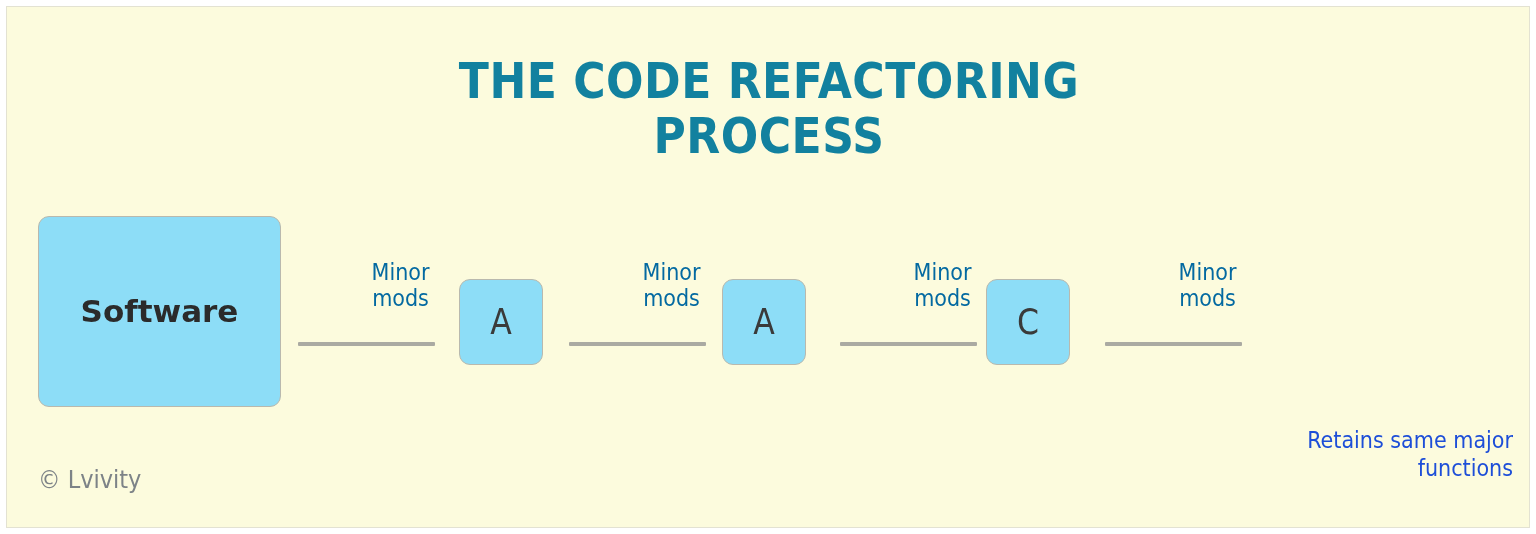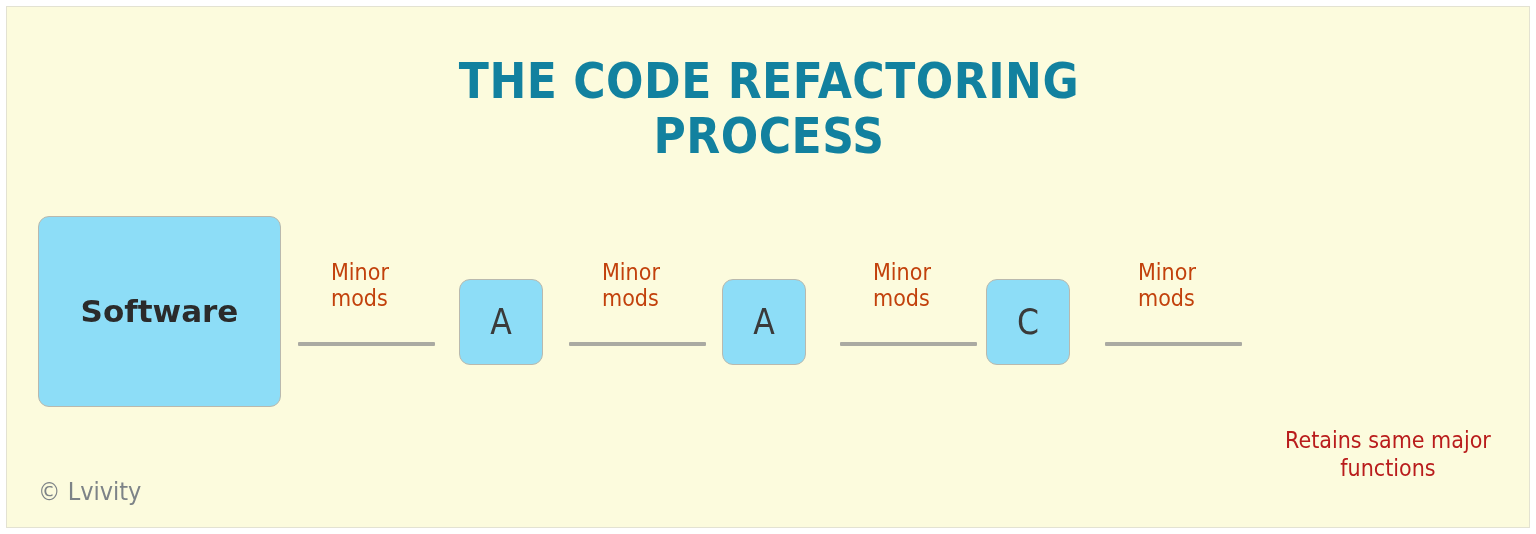--- a/index.html
+++ b/index.html
@@ -102,28 +102,28 @@
 
   
   .connector {
     position: absolute;
     top: 252px;
     width: 140px;
     height: 90px;
   }
   .connector .conn-label {
     position: absolute;
-    left: 0;
+    left: 16px;
     top: 0;
     width: 140px;
-    color: #c2410c;
+    color: #0369a1;
     font-family: "DejaVu Sans Condensed", "Liberation Sans Narrow", "Liberation Sans", sans-serif;
     font-size: 23px;
     line-height: 1.15;
-    text-align: left;
+    text-align: center;
     padding-left: 33px;
     box-sizing: border-box;
     white-space: pre-line;
   }
   .connector .conn-line {
     position: absolute;
     left: 0;
     top: 83px;
     width: 137px;
     height: 4px;
@@ -135,33 +135,33 @@
   #conn-2 { left: 562px; }
   #conn-3 { left: 833px; }
   #conn-4 { left: 1098px; }
 
   
   #caption-retains {
     position: absolute;
     left: 1256px;
     top: 420px;
     width: 250px;
-    color: #b91c1c;
+    color: #1d4ed8;
     font-family: "DejaVu Sans Condensed", "Liberation Sans Narrow", "Liberation Sans", sans-serif;
     font-size: 23px;
     line-height: 1.2;
-    text-align: center;
+    text-align: right;
     white-space: pre-line;
   }
 
   
   #credit {
     position: absolute;
     left: 31px;
-    top: 472px;
+    top: 460px;
     color: #7d8387;
     font-family: "DejaVu Sans Condensed", "Liberation Sans Narrow", "Liberation Sans", sans-serif;
     font-size: 25px;
     line-height: 1;
   }
 </style>
 </head>
 <body>
 
 <div id="infographic">

